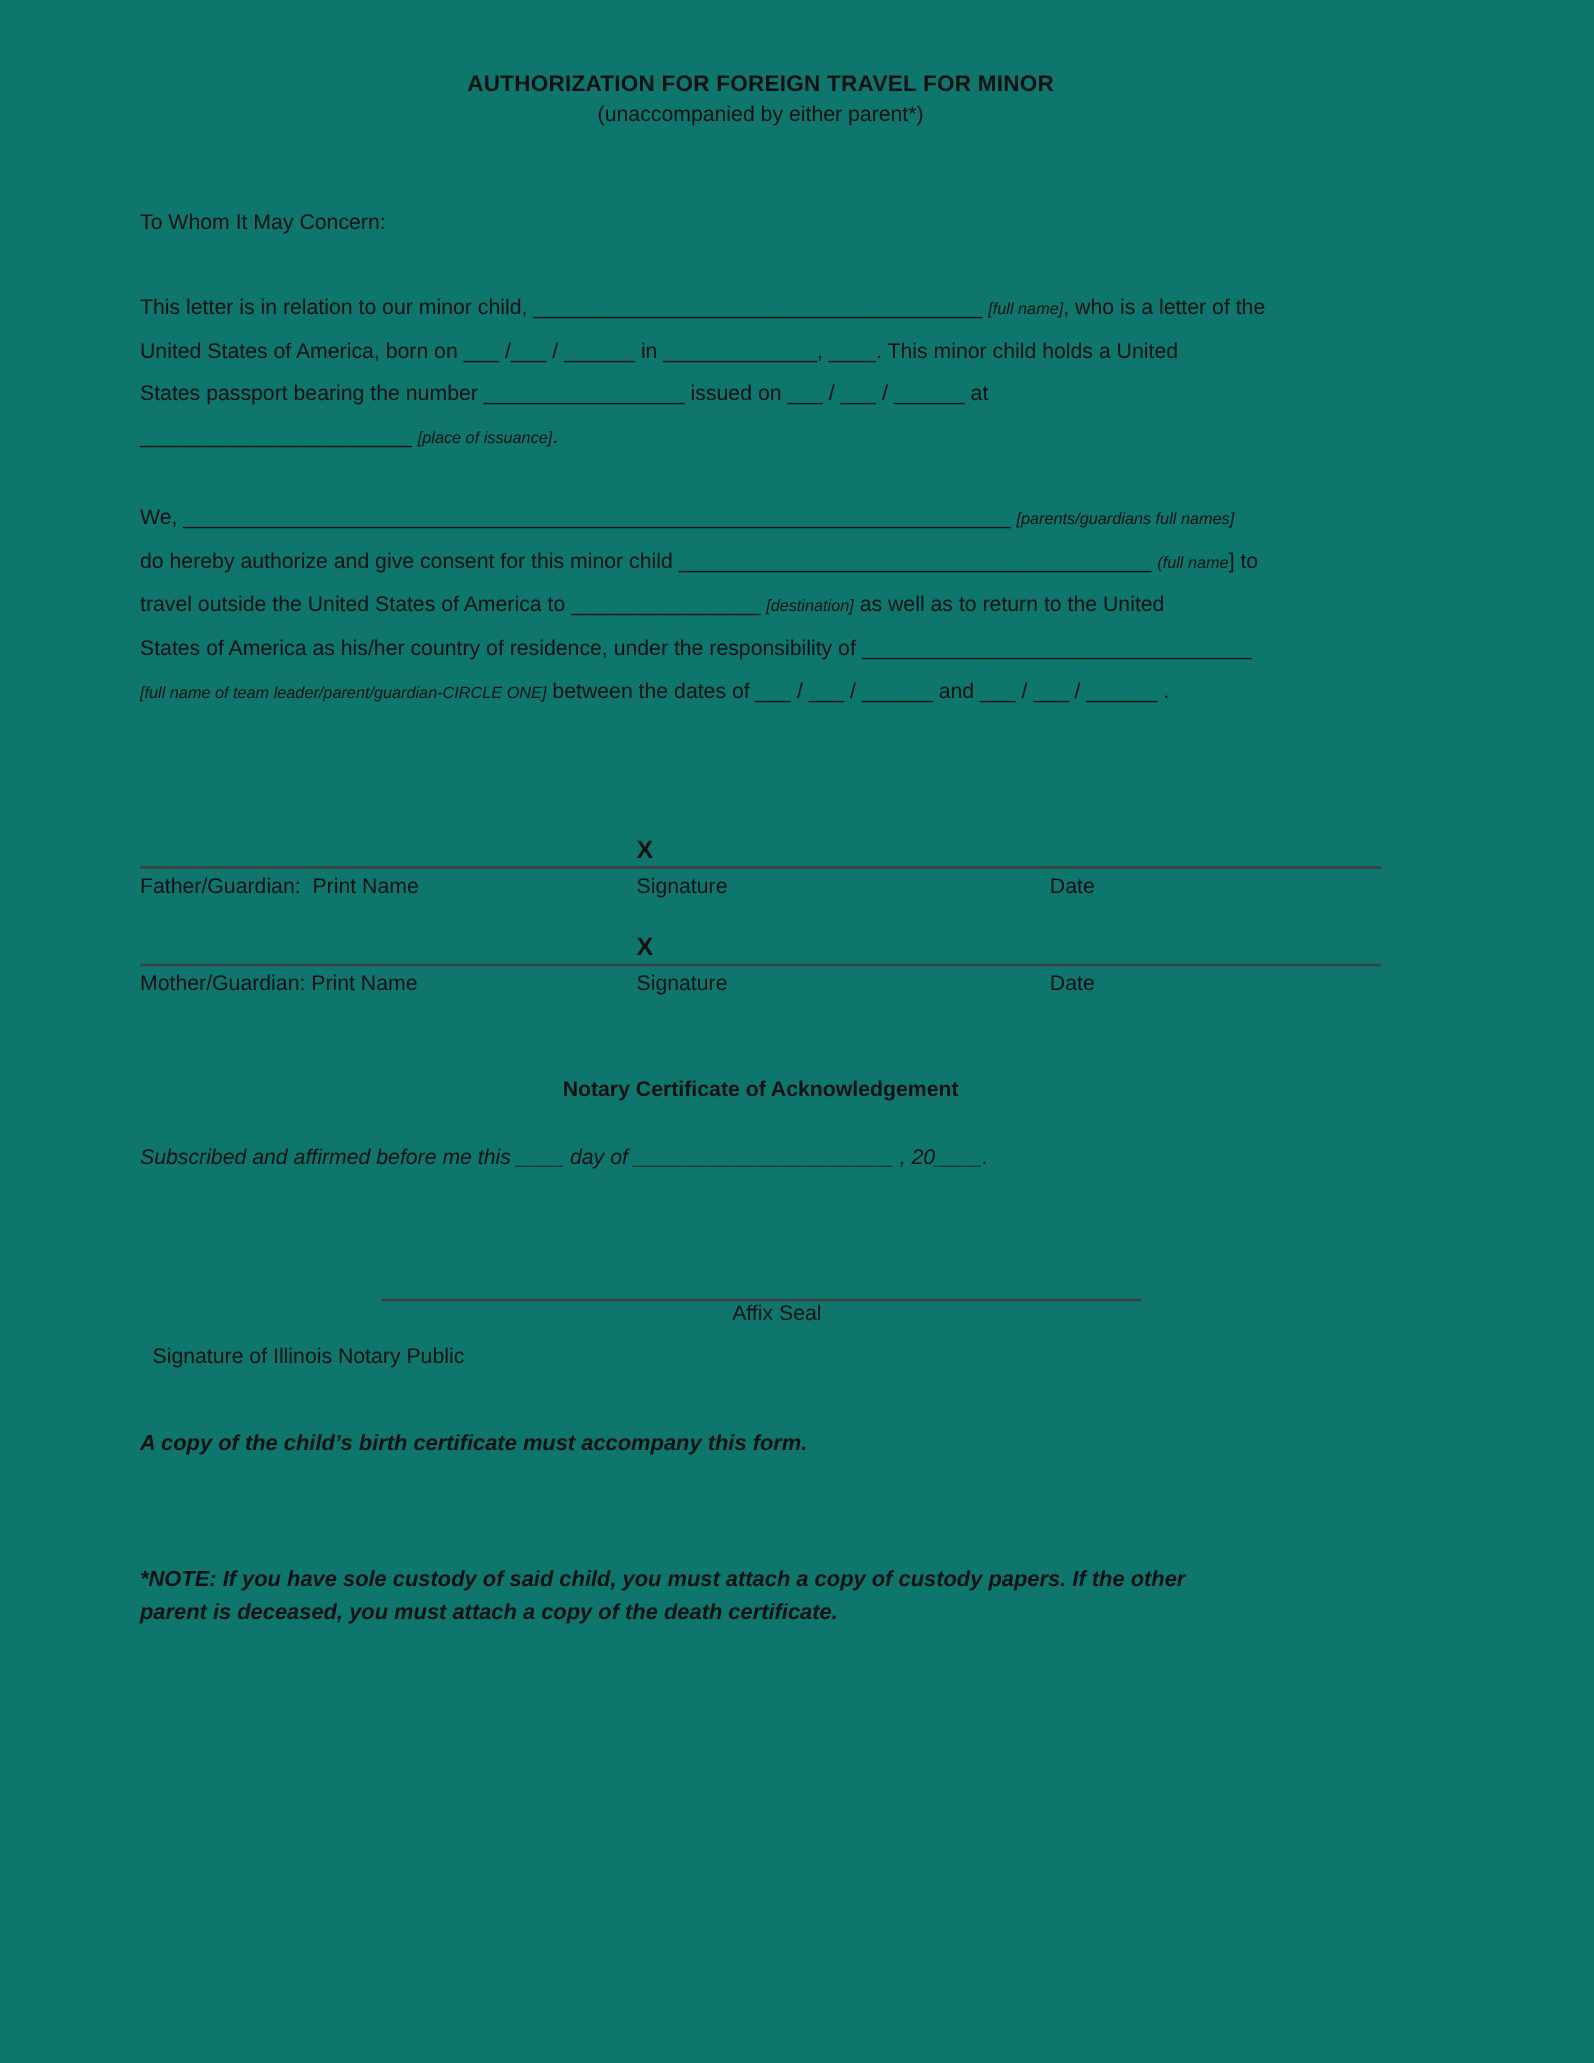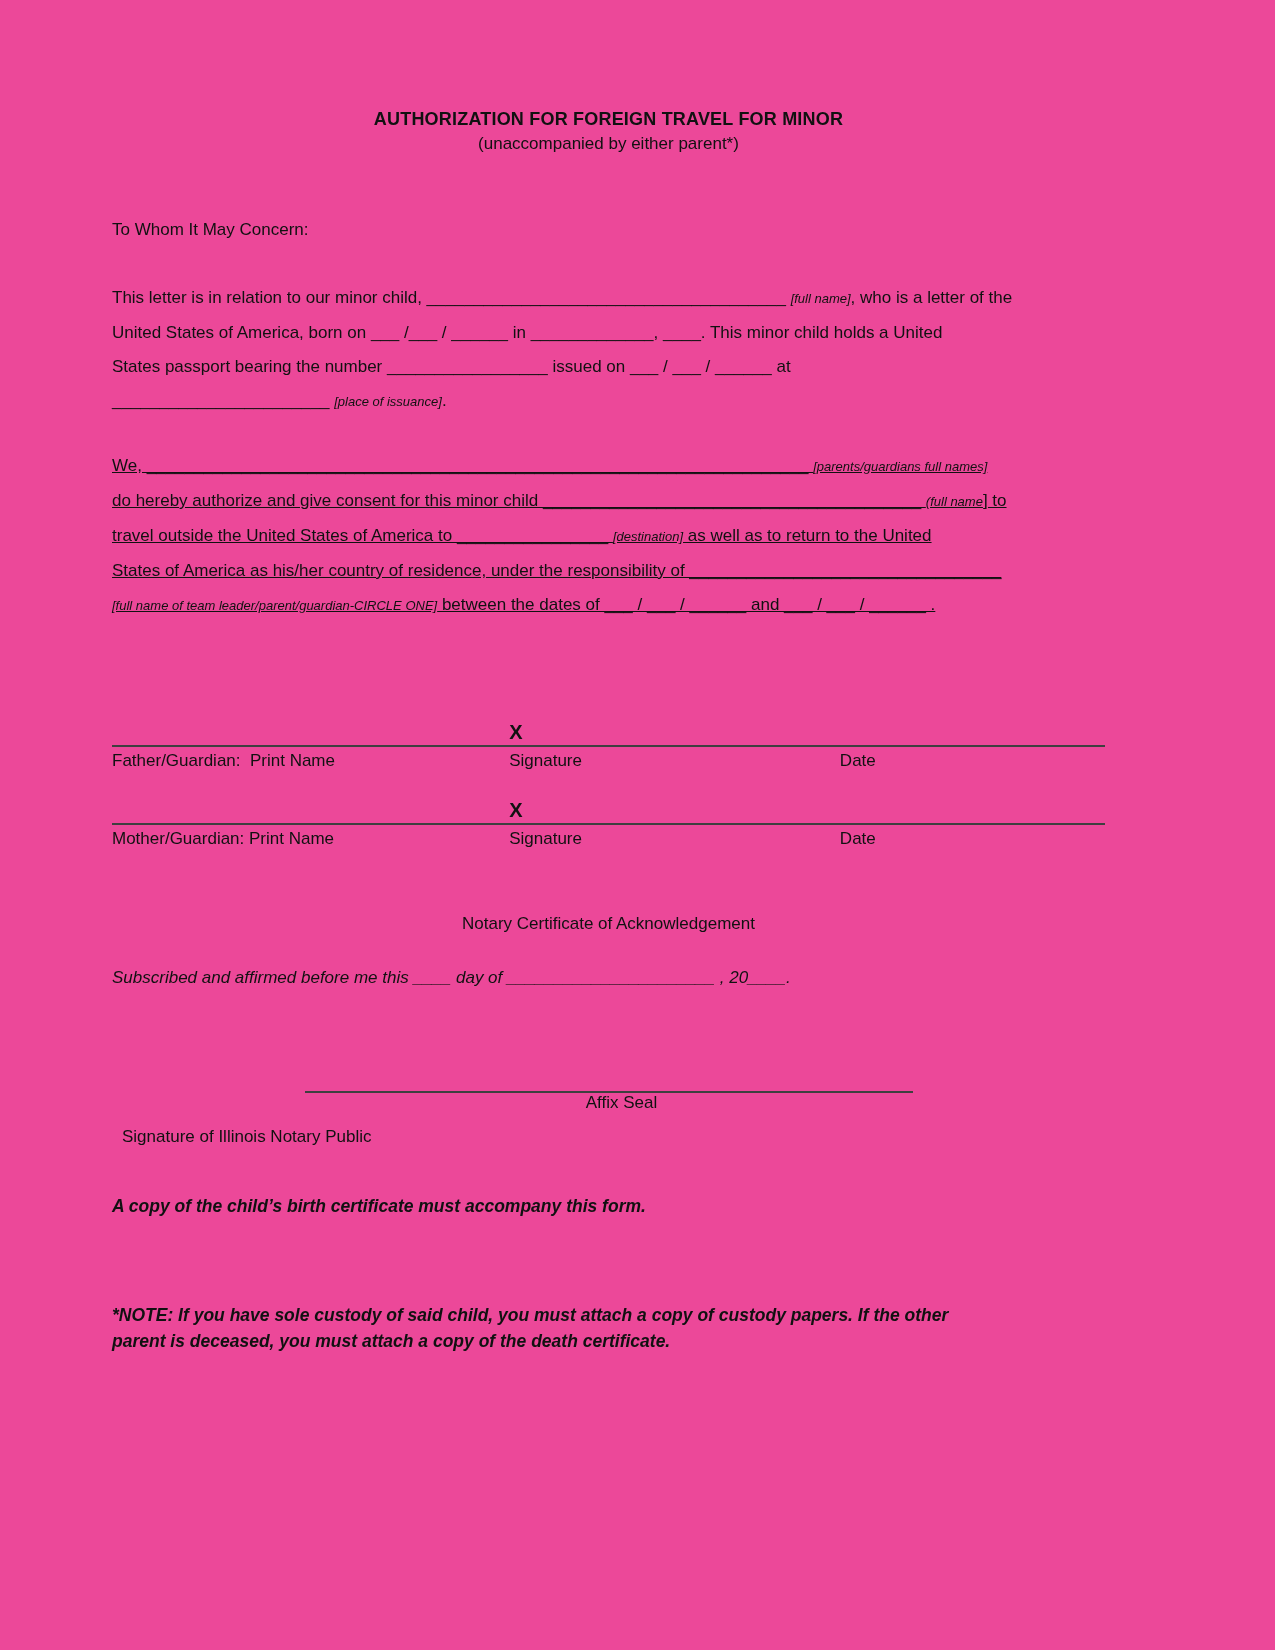--- a/index.html
+++ b/index.html
@@ -1,43 +1,43 @@
 <!DOCTYPE html>
 <html><head>
 <meta charset="utf-8">
 <style>
   html,body{margin:0;padding:0;background:#ffffff;}
   .page{
     position:relative;
     width:1275px;height:1650px;
-    background:#ec4899;
+    background:#0f766e;
     box-sizing:border-box;
-    padding:108px 170px 0 112px;
+    padding:56px 170px 0 112px;
     font-family:"Liberation Sans","DejaVu Sans",sans-serif;
     font-size:17px;color:#111;
     overflow:hidden;
   }
   .title{font-weight:bold;font-size:18px;text-align:center;line-height:22px;letter-spacing:0.2px;}
   .subtitle{font-size:17px;text-align:center;line-height:22px;margin-top:3px;}
   .salutation{margin-top:58px;}
   .tline{line-height:34px;white-space:pre;}
   .para{margin-top:0;}
   .p1{margin-top:34px;}
-  .p2{margin-top:30px;text-decoration:underline;}
+  .p2{margin-top:30px;}
   .lbl{font-style:italic;font-size:13px;}
   .sig-block{margin-top:96px;}
   .sig-block.sb2{margin-top:24px;}
   .sig-x{font-weight:bold;font-size:20px;line-height:26px;margin-left:40%;}
   .sig-rule{border-top:2px solid #3f3f3f;height:0;}
   .sig-labels{position:relative;height:26px;line-height:24px;}
   .sig-labels span{position:absolute;top:2px;white-space:pre;}
   .sl1{left:0;}
   .sl2{left:40%;}
   .sl3{left:73.3%;}
-  .notary-heading{margin-top:62px;text-align:center;font-weight:normal;font-size:17px;line-height:22px;}
+  .notary-heading{margin-top:62px;text-align:center;font-weight:bold;font-size:17px;line-height:22px;}
   .notary-line{margin-top:26px;font-style:italic;}
   .seal-row{margin-top:86px;display:flex;align-items:center;height:40px;flex-direction:column;}
   .seal-line{width:608px;height:100%;border-bottom:2px solid #3f3f3f;}
   .seal-label{padding-left:26px;padding-bottom:8px;}
   .seal-caption{margin-top:5px;padding-left:10px;line-height:22px;}
   .stmt{margin-top:46px;font-weight:bold;font-style:italic;font-size:17.5px;line-height:24px;}
   .note{margin-top:84px;}
   .note-line{font-weight:bold;font-style:italic;font-size:17.5px;line-height:26px;}
 </style>
 </head>

